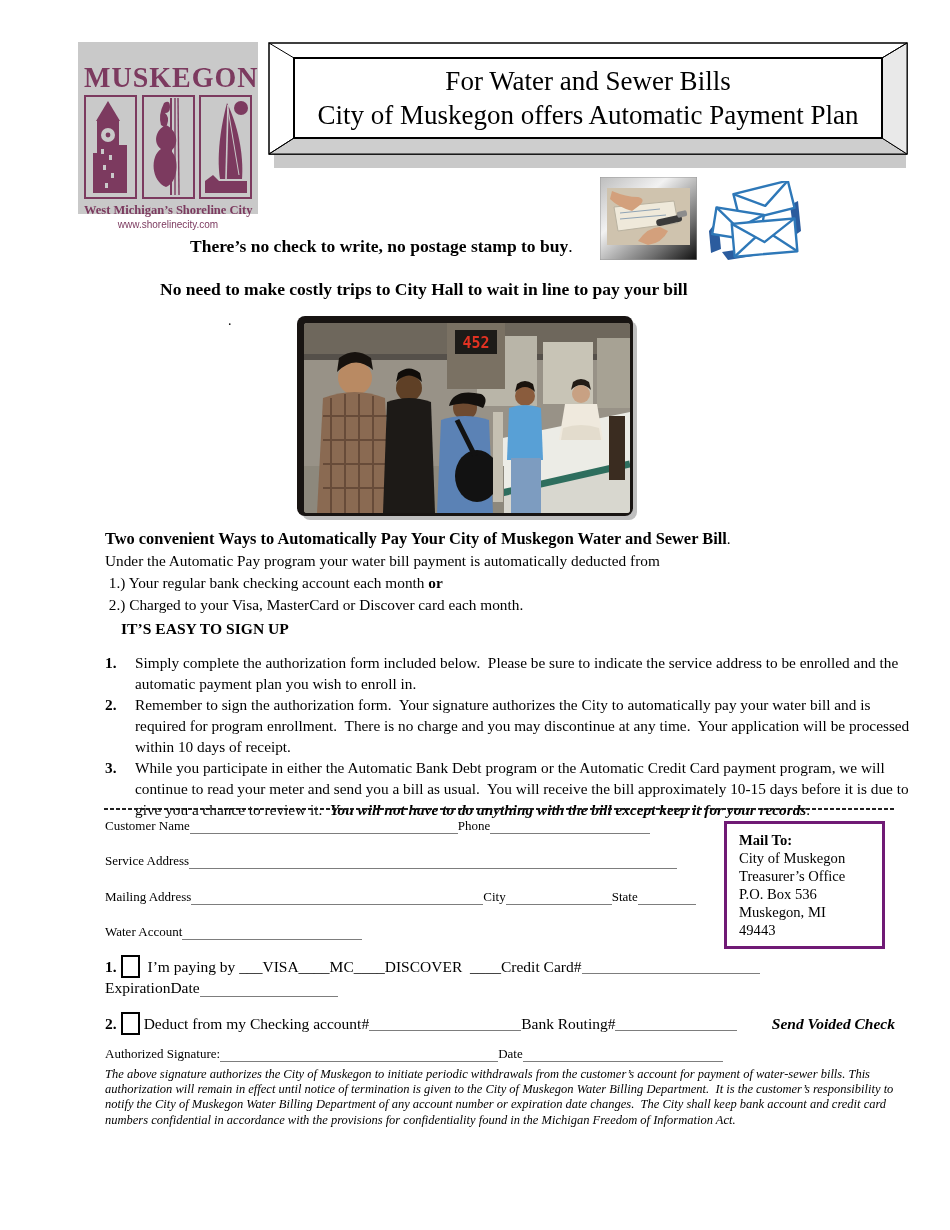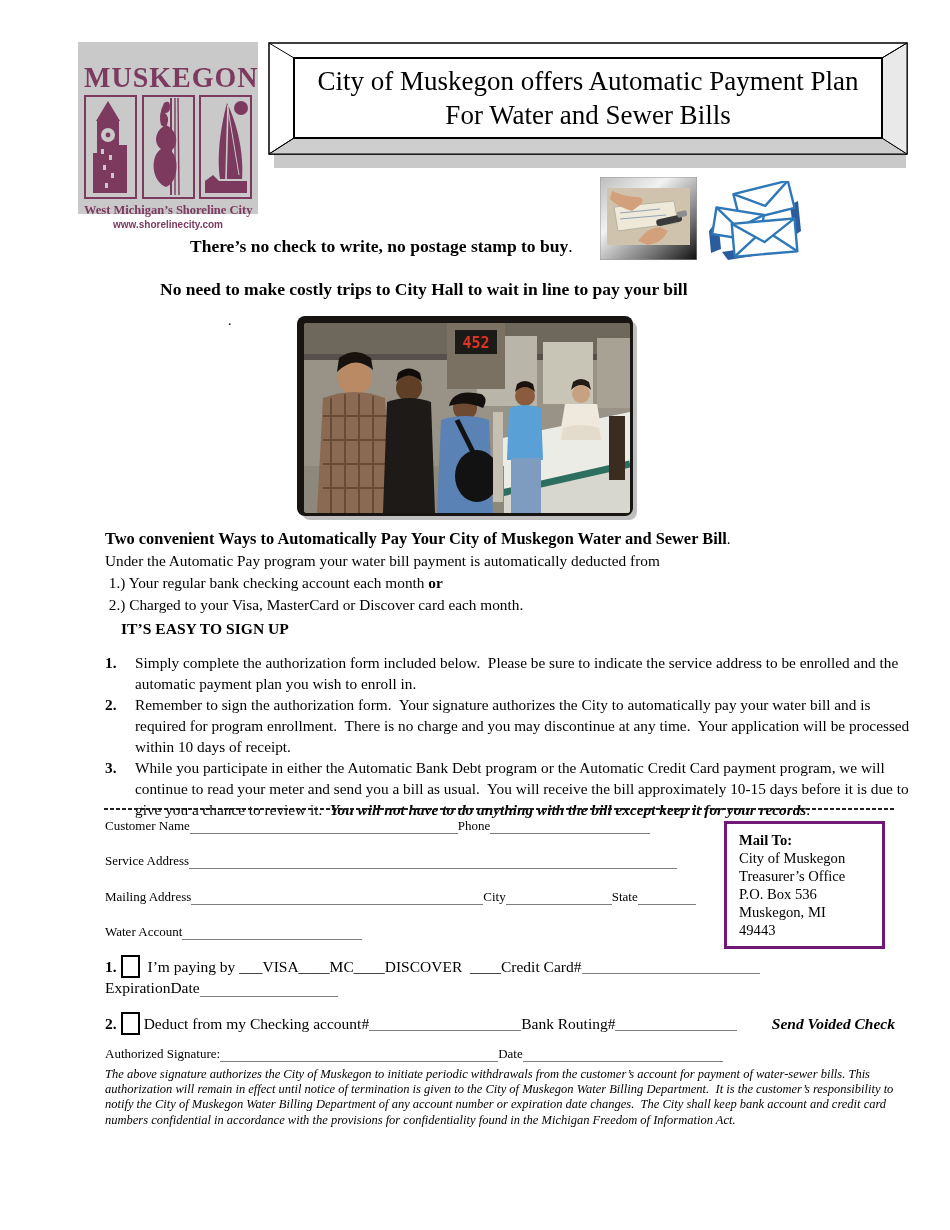--- a/index.html
+++ b/index.html
@@ -6,21 +6,21 @@
   html,body { background:#ffffff; }
   body { width:950px; height:1230px; position:relative; font-family:"Liberation Serif", serif; color:#000; }
   .abs { position:absolute; }
 
   
   .logo { left:78px; top:42px; width:180px; height:172px; background:#c9c9c9; padding:21px 6px 3px; text-align:center; }
   .logo-wordmark { font-family:"Liberation Serif", serif; font-weight:bold; font-size:28px; color:#7c3a5f; letter-spacing:1px; line-height:30px; transform:scaleY(1.05); }
   .logo-panels { display:flex; justify-content:space-between; margin-top:2px; }
   .logo-panels svg { display:block; }
   .logo-tagline { font-weight:bold; font-size:12.5px; color:#7c3a5f; margin-top:4px; white-space:nowrap; }
-  .logo-url { font-family:"Liberation Sans", sans-serif; font-weight:bold; font-size:10px; color:#7c3a5f; margin-top:1px; }
+  .logo-url { font-family:"Liberation Sans", sans-serif; font-weight:normal; font-size:10px; color:#7c3a5f; margin-top:1px; }
 
   
   .banner { left:268px; top:42px; width:640px; height:128px; }
   .banner svg.frame { position:absolute; left:0; top:0; }
   .banner-text { position:absolute; left:26px; top:16px; width:588px; height:80px; display:flex; flex-direction:column; justify-content:center; align-items:center; font-size:27px; line-height:34px; text-align:center; }
 
   
   .slogan { font-weight:bold; font-size:17.5px; white-space:pre; }
   .slogan .normal { font-weight:normal; }
   .slogan1 { left:190px; top:236px; }
@@ -116,22 +116,22 @@
     <rect x="6" y="112" width="632" height="14" fill="#c9c9c9"></rect>
     <rect x="1" y="1" width="638" height="111" fill="#ffffff" stroke="#000" stroke-width="1.5"></rect>
     <polygon points="1,112 26,96 614,96 639,112" fill="#cecece" stroke="#000" stroke-width="1"></polygon>
     <polygon points="639,1 614,16 614,96 639,112" fill="#e9e9e9" stroke="#000" stroke-width="1"></polygon>
     <line x1="1" y1="1" x2="26" y2="16" stroke="#000" stroke-width="1"></line>
     <line x1="639" y1="1" x2="614" y2="16" stroke="#000" stroke-width="1"></line>
     <line x1="1" y1="112" x2="26" y2="96" stroke="#000" stroke-width="1"></line>
     <rect x="26" y="16" width="588" height="80" fill="#ffffff" stroke="#000" stroke-width="2"></rect>
   </svg>
   <div class="banner-text">
+    <div>For Water and Sewer Bills</div>
     <div>City of Muskegon offers Automatic Payment Plan</div>
-    <div>For Water and Sewer Bills</div>
   </div>
 </div>
 
 <svg class="abs checkphoto" width="97" height="83" viewBox="0 0 97 83">
   <defs>
     <linearGradient id="cpg" x1="0" y1="0" x2="1" y2="1">
       <stop offset="0" stop-color="#bdbdbd"></stop>
         <stop offset="0.35" stop-color="#f2f2f2"></stop>
       <stop offset="0.75" stop-color="#6e6e6e"></stop>
         <stop offset="1" stop-color="#0d0d0d"></stop>

